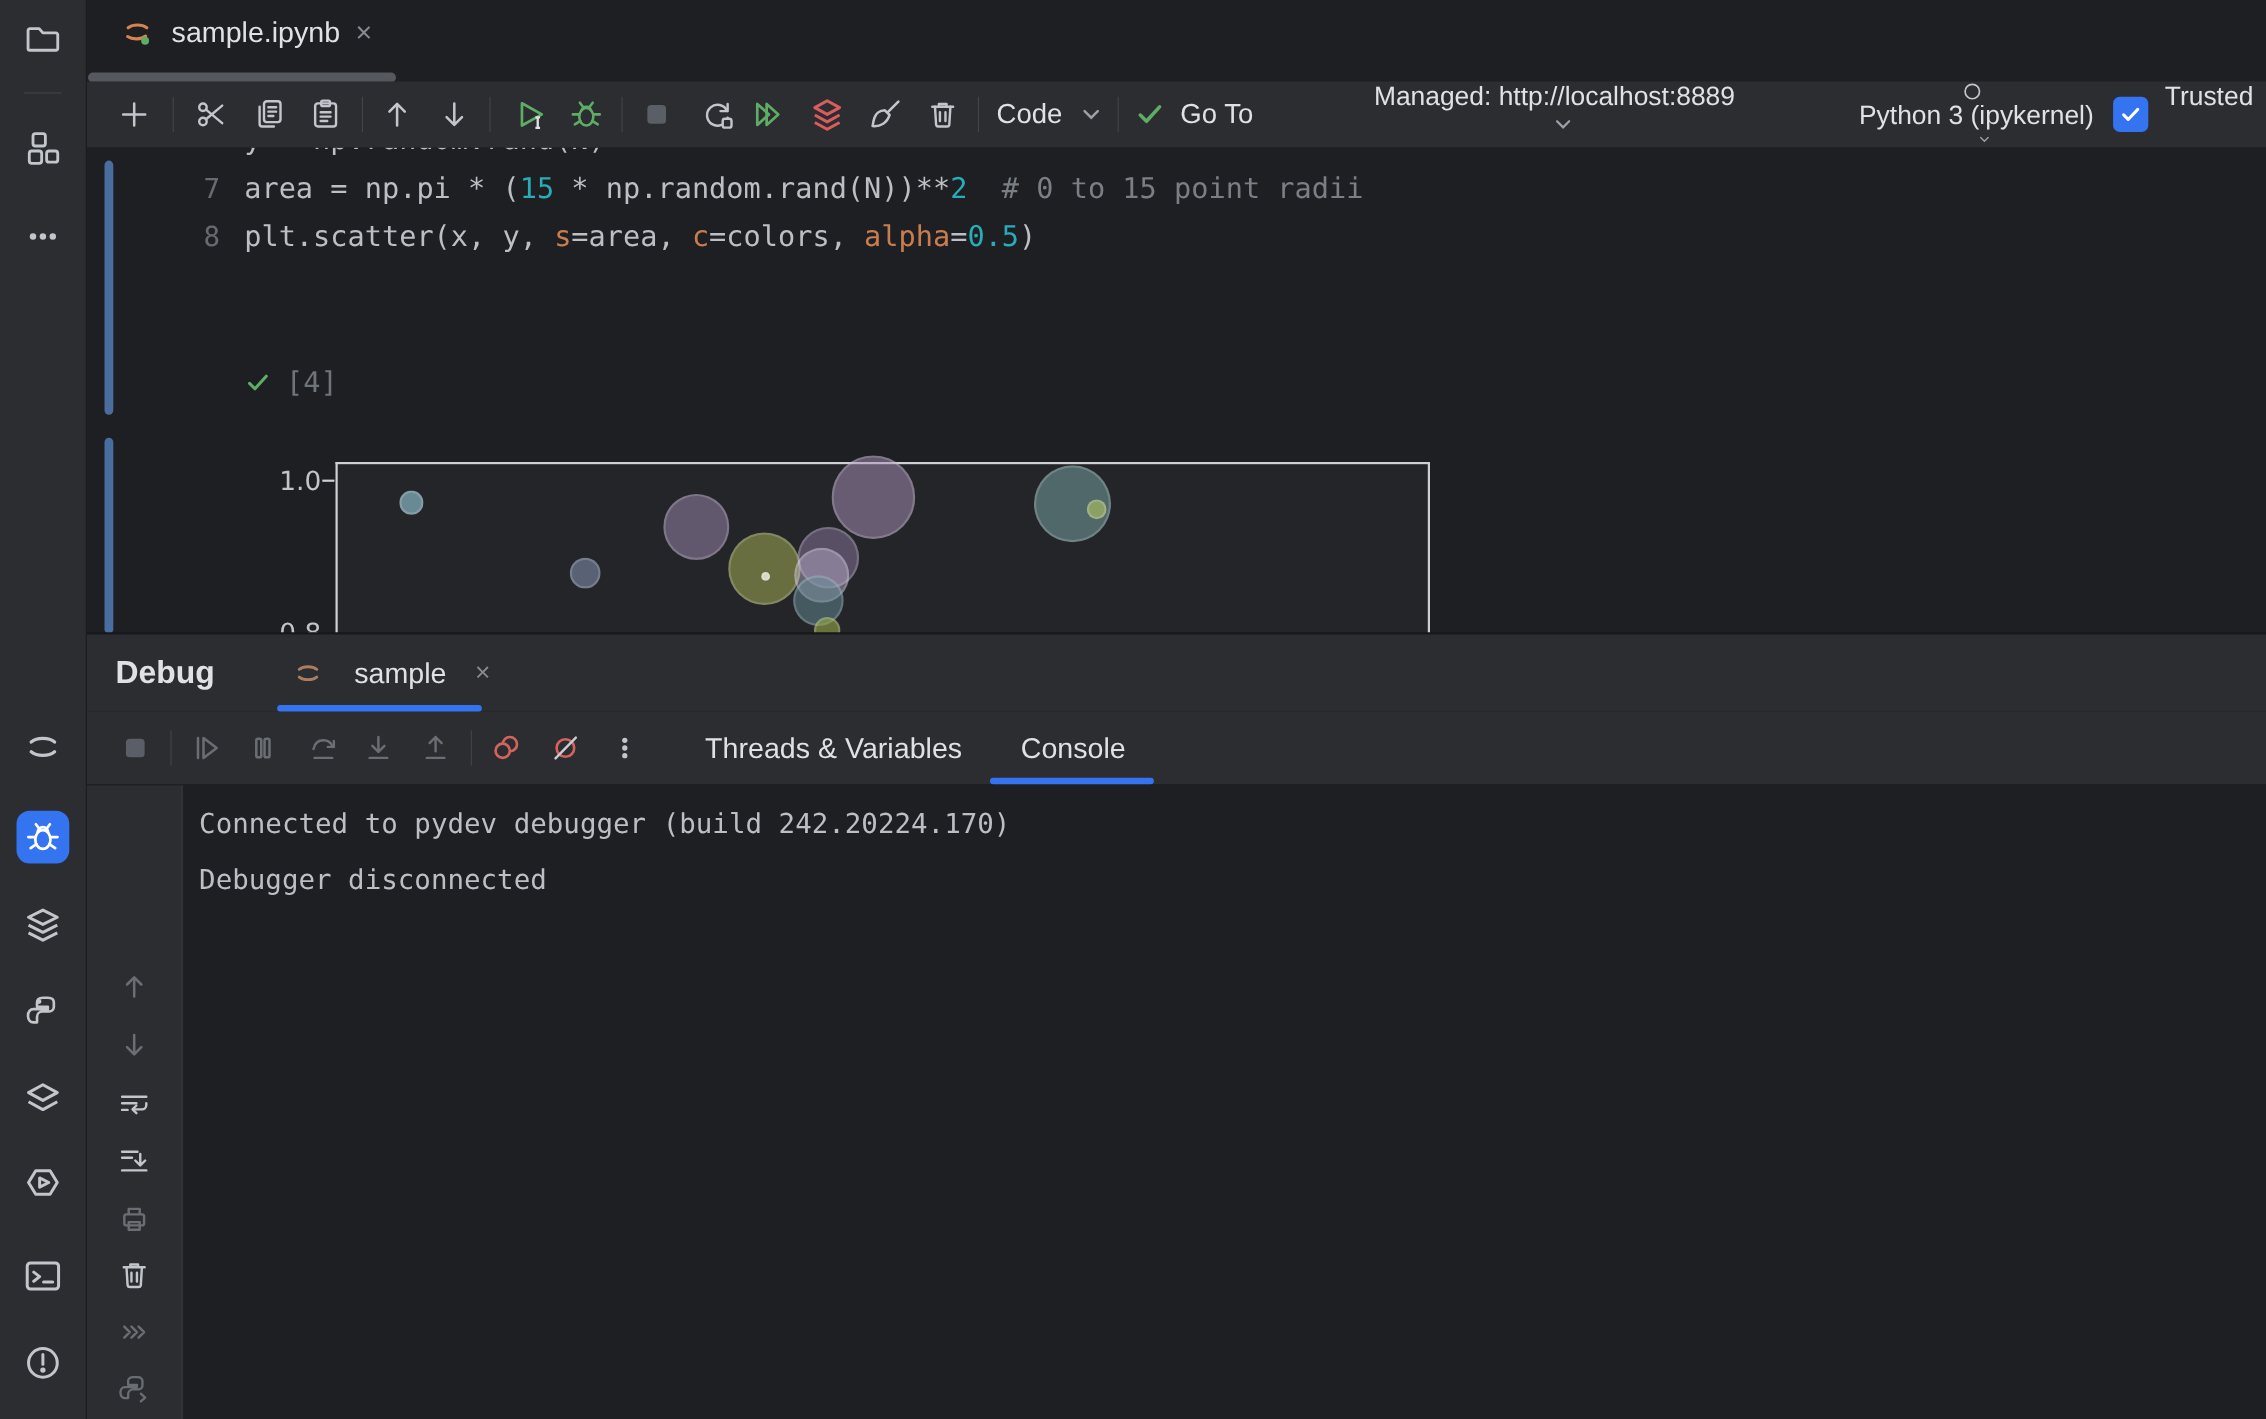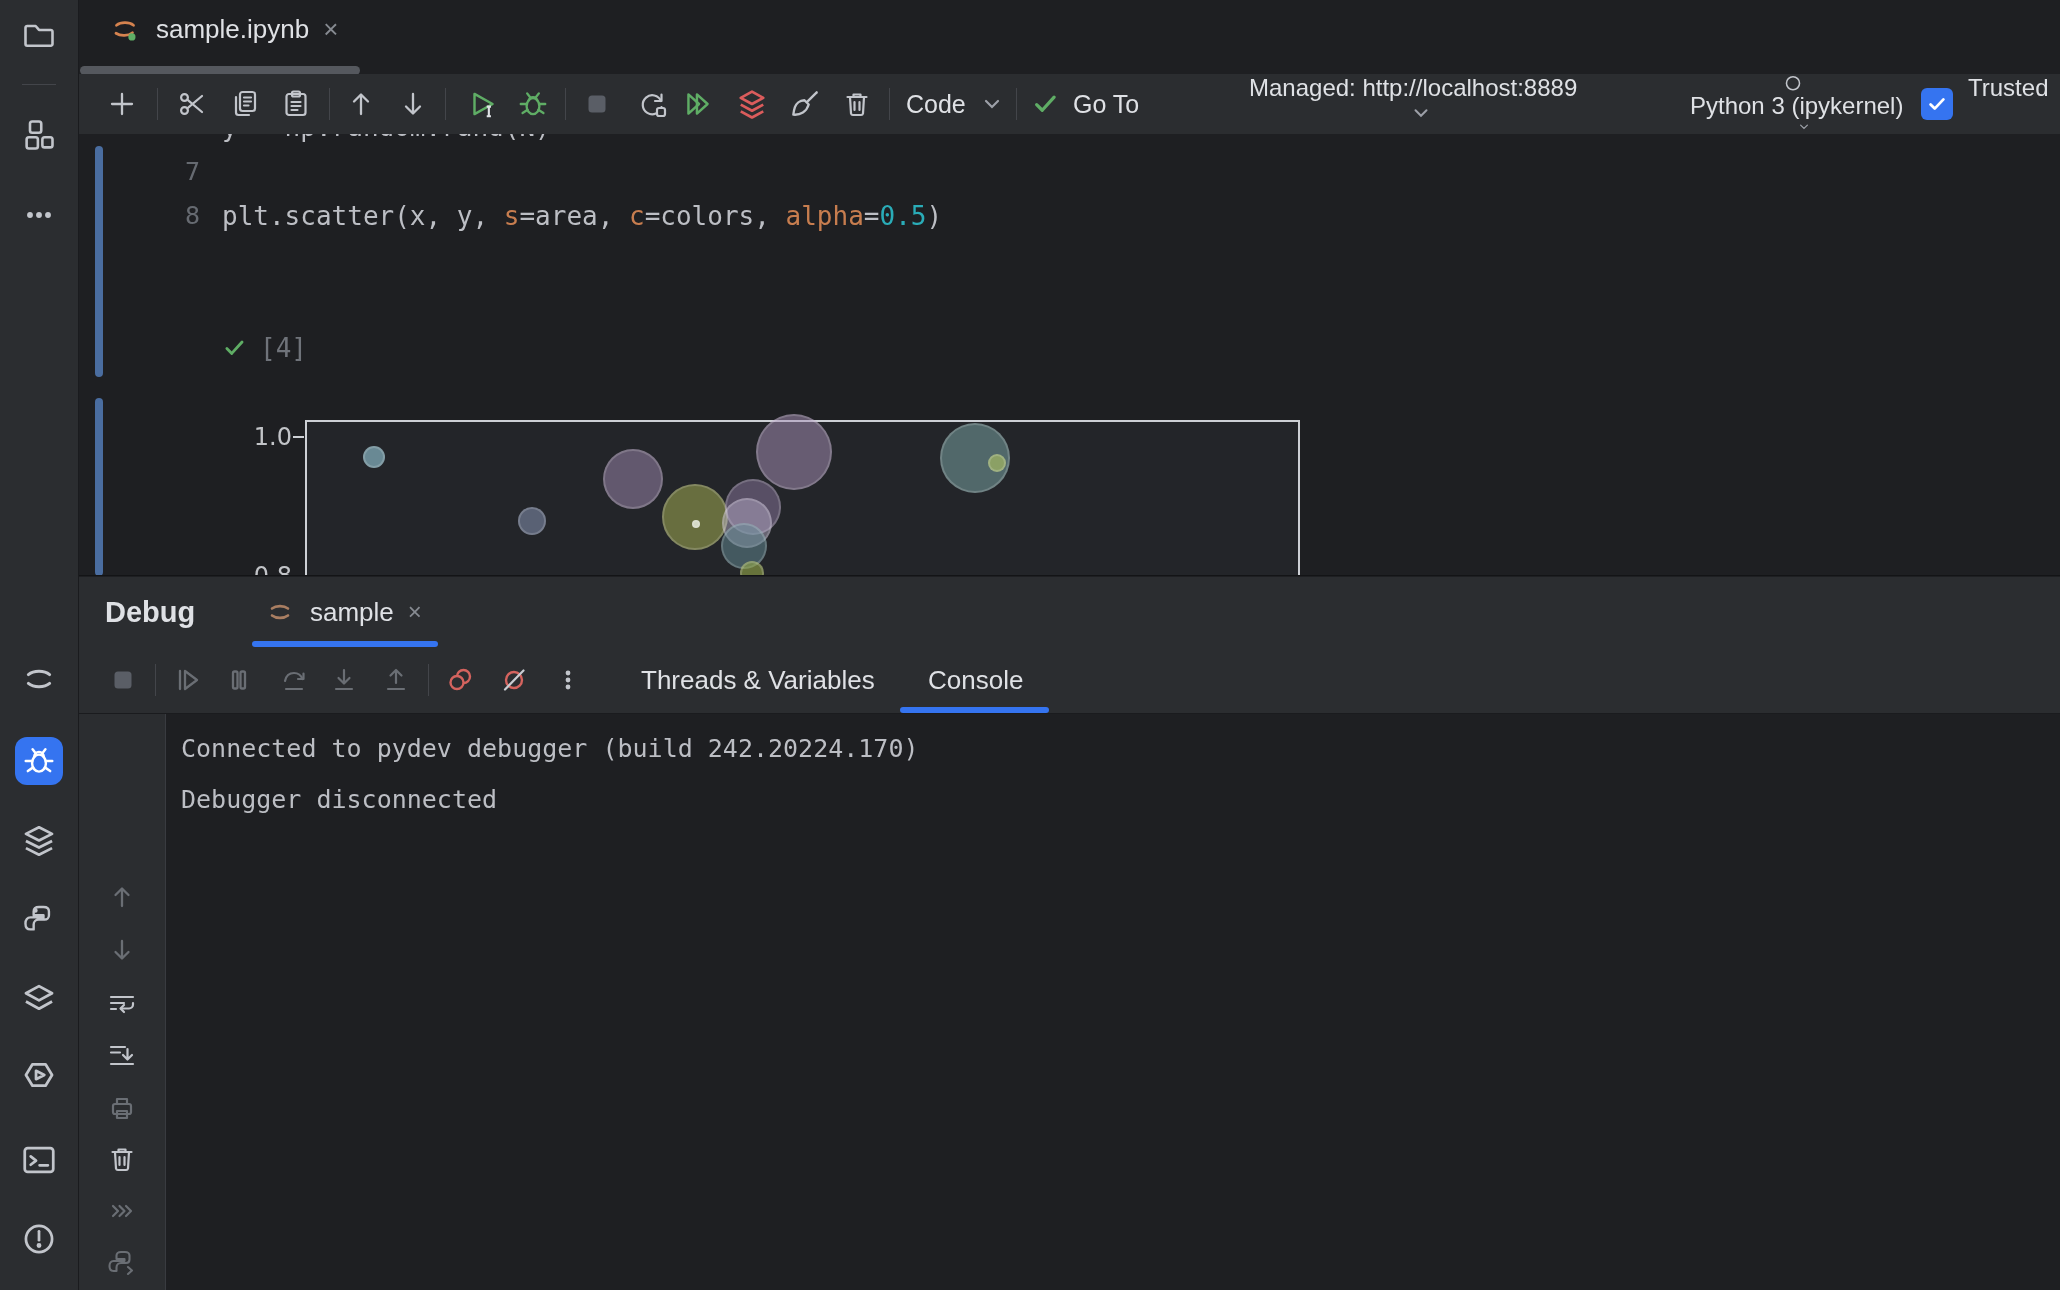--- a/index.html
+++ b/index.html
@@ -49,21 +49,21 @@
   .plot-frame{position:absolute;left:227px;top:286px;width:991px;height:156px;
               border:2px solid #cdd0d5;border-bottom:none;background:#232529;}
   .tick{position:absolute;width:94px;text-align:right;font-family:"DejaVu Sans",sans-serif;font-size:24px;color:#c2c4c8;}
   .tickdash{position:absolute;width:11px;height:2px;background:#cdd0d5;}
   .bubble{position:absolute;border-radius:50%;border:2px solid rgba(255,255,255,0.18);box-sizing:border-box;}
 
   
   .dpanel{position:absolute;left:78px;top:575px;width:1982px;height:715px;background:#1e1f22;border-top:1px solid #131416;z-index:8;}
   .dhead{position:absolute;left:0;top:1px;width:100%;height:70px;background:#2b2d30;}
   .dtitle{position:absolute;left:27px;top:0;height:70px;display:flex;align-items:center;font-size:29px;font-weight:bold;color:#dfe1e5;}
-  .dtab{position:absolute;left:174px;top:0;height:70px;display:flex;align-items:center;gap:14px;padding:0 12px;}
+  .dtab{position:absolute;left:174px;top:0;height:70px;display:flex;align-items:center;gap:26px;padding:0 12px;}
   .dtab-label{font-size:26px;color:#dfe1e5;}
   .dunderline{position:absolute;background:#3574f0;border-radius:3px;height:6px;}
   .dtools{position:absolute;left:0;top:71px;width:100%;height:66px;background:#2b2d30;border-bottom:1px solid #1a1b1e;text-align:center;}
   .dbtn{position:absolute;top:3px;height:60px;width:46px;margin-left:-23px;display:flex;align-items:center;justify-content:center;}
   .dtabbar-item{position:absolute;top:0;height:66px;display:flex;align-items:center;font-size:26px;color:#dfe1e5;}
   .strip{position:absolute;left:0;top:138px;width:87px;height:577px;background:#2b2d30;border-right:1px solid #393b40;}
   .sbtn{position:absolute;left:0;width:87px;height:48px;margin-top:-24px;display:flex;align-items:center;justify-content:center;}
   .cline{position:absolute;left:103px;font-size:25px;color:#bcbec4;white-space:pre;}
 </style>
 </head>
@@ -291,20 +291,21 @@
     <div class="cellbar" style="top:12px;height:231px"></div>
     <div class="cellbar" style="top:264px;height:178px"></div>
 
     <div style="position:absolute;left:0;top:0;width:100%;height:15px;overflow:hidden">
       <div class="ctext mono" style="top:-29px">y = np.random.rand(N)</div>
     </div>
 
     <div style="position:absolute;left:0;top:16px;width:100%">
         <div class="crow">
           <div class="gut mono">7</div>
+          <div class="ctext mono"><span class="def">area = np.pi * (</span><span class="num">15</span><span class="def"> * np.random.rand(N))**</span><span class="num">2</span><span class="def">  </span><span class="com"># 0 to 15 point radii</span></div>
         </div>
         <div class="crow">
           <div class="gut mono">8</div>
           <div class="ctext mono"><span class="def">plt.scatter(x, y, </span><span class="par">s</span><span class="def">=area, </span><span class="par">c</span><span class="def">=colors, </span><span class="par">alpha</span><span class="def">=</span><span class="num">0.5</span><span class="def">)</span></div>
         </div>
       </div>
 
     <div class="outrow" style="top:192px">
       <svg width="26" height="26" viewBox="0 0 24 24" fill="none" stroke="#5fad65" stroke-width="2.6" stroke-linecap="round" stroke-linejoin="round">
           <path d="M4.5 12.5l4.5 4.5 9.5-10.5"></path>

